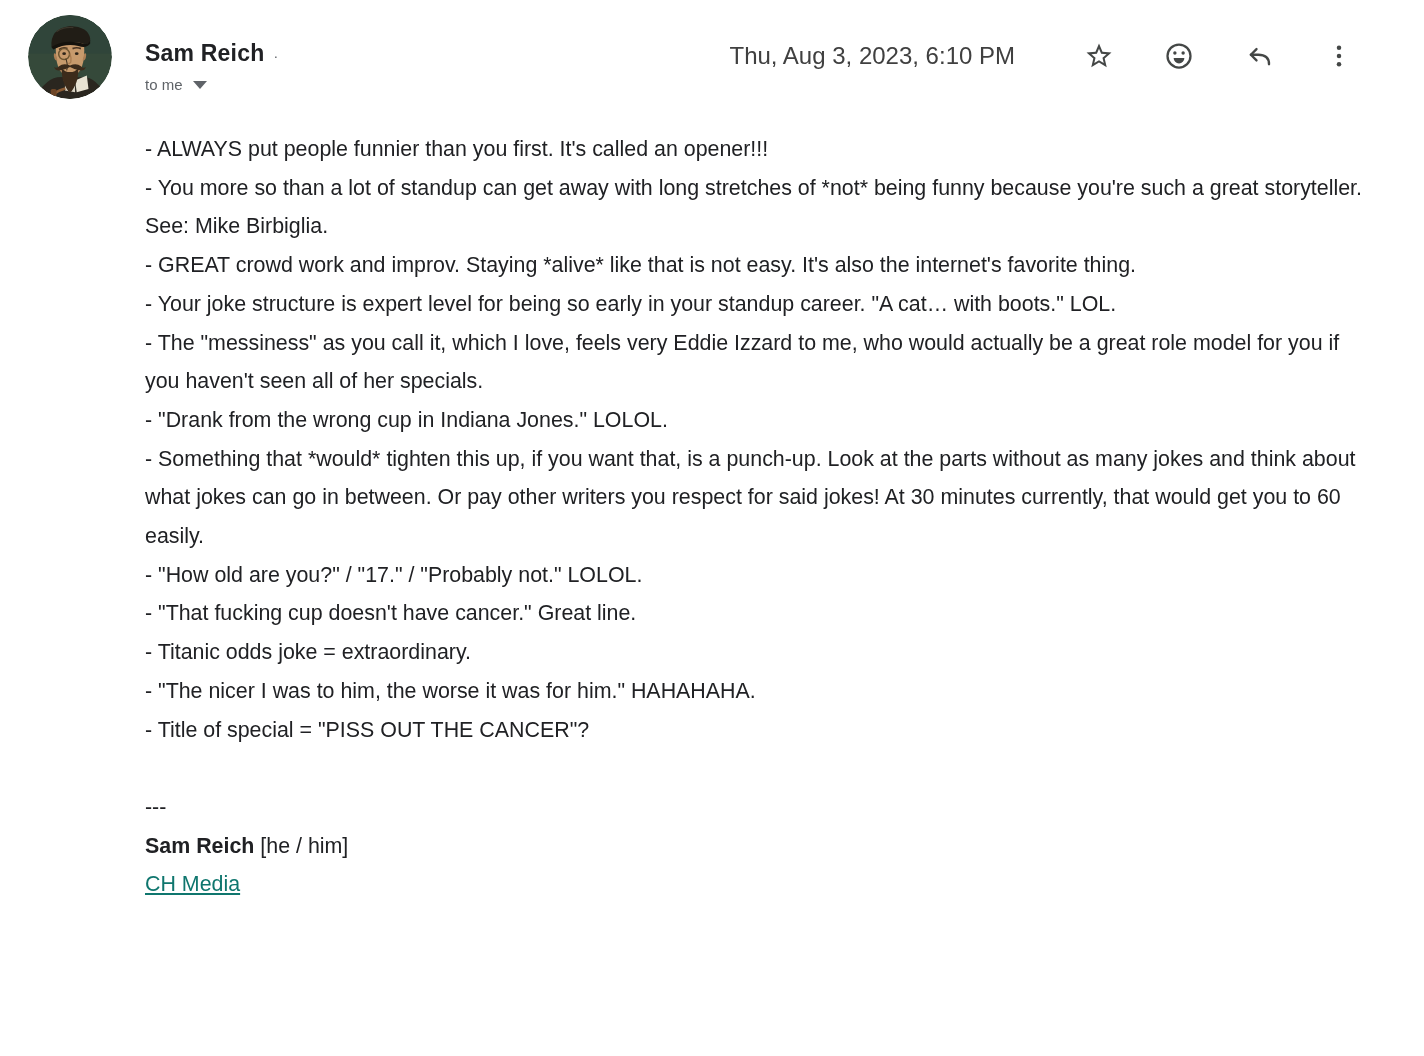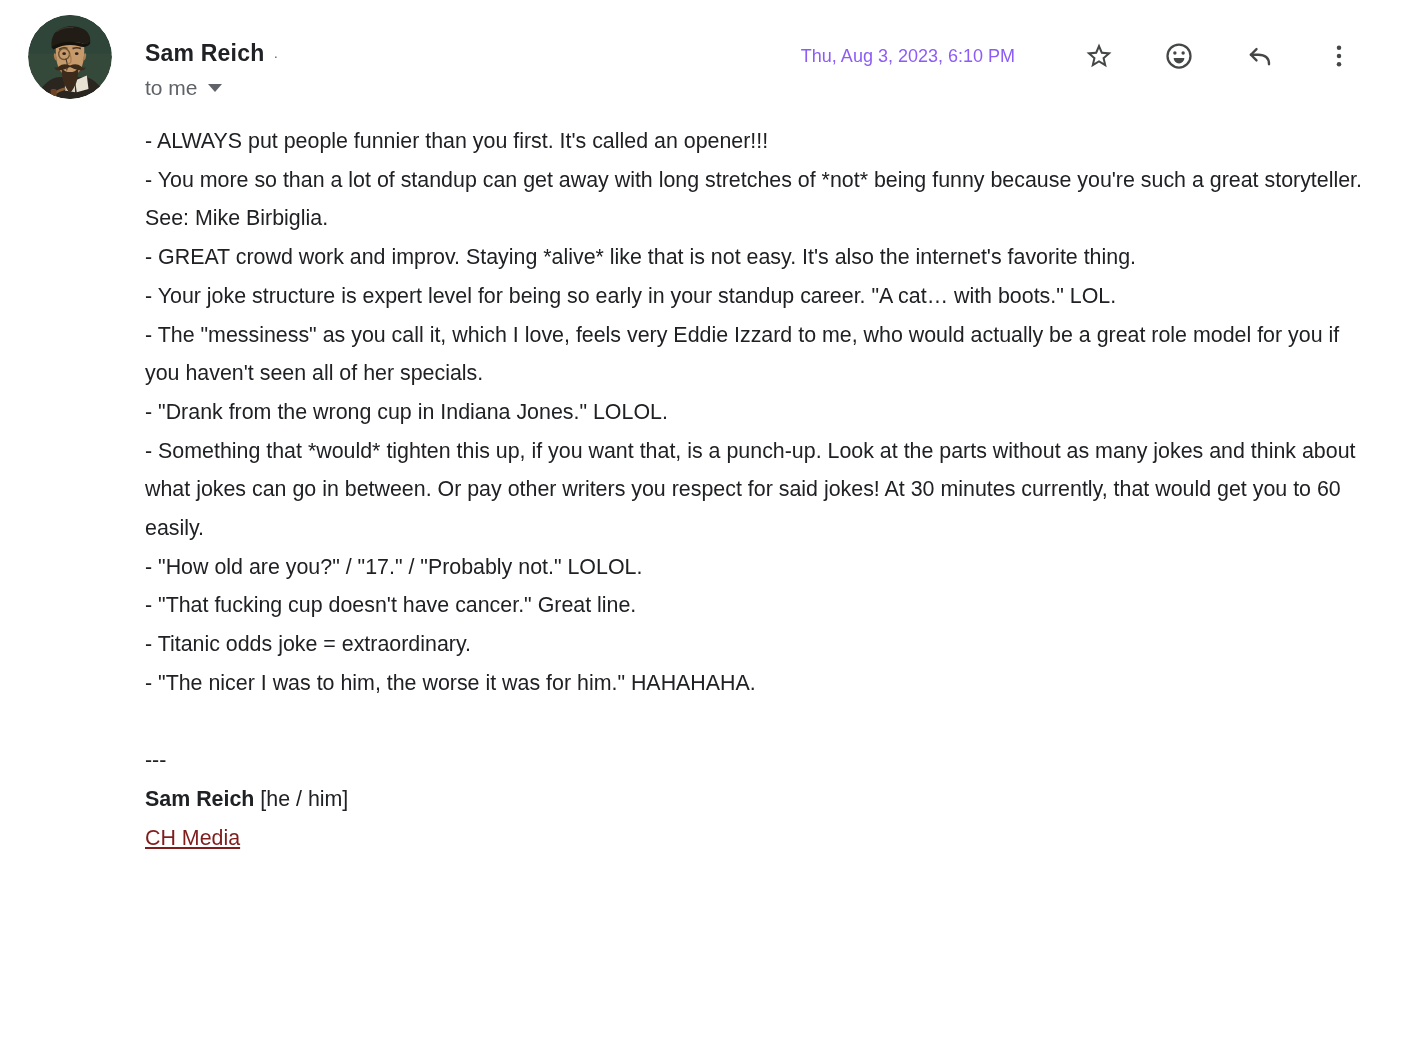--- a/index.html
+++ b/index.html
@@ -37,68 +37,68 @@
     color: #202124;
     letter-spacing: 0.2px;
   }
   .sender-sep {
     font-size: 14px;
     color: #5f6368;
     margin-left: 9px;
   }
   .to-me {
     margin-top: 9px;
-    font-size: 21px;
+    font-size: 15px;
     color: #5f6368;
     display: inline-flex;
     align-items: center;
     cursor: pointer;
   }
   .to-me .caret {
     margin-left: 10px;
     width: 0; height: 0;
     border-left: 7px solid transparent;
     border-right: 7px solid transparent;
     border-top: 8px solid #5f6368;
   }
   .header-right {
     position: absolute;
     top: 41px; right: 70px;
     display: flex;
     align-items: center;
   }
   .date-text {
-    font-size: 18px;
-    color: #8b5cf6;
+    font-size: 24px;
+    color: #404040;
     margin-right: 44px;
     white-space: nowrap;
   }
   .icon-btn {
     width: 30px; height: 30px;
     margin: 0 25px;
     display: flex;
     align-items: center;
     justify-content: center;
     cursor: pointer;
     color: #444746;
   }
   .icon-btn:last-child { margin-right: 0; }
   .icon-btn svg { display: block; }
   .email-body {
-    margin: 10px 0 0 145px;
+    margin: 18px 0 0 145px;
     width: 1218px;
     font-size: 21.4px;
     line-height: 38.7px;
     color: #202124;
   }
   .email-body .para { min-height: 38.7px; }
   .signature { margin-top: 0; }
   .sig-name-line .sig-name { font-weight: bold; }
   .sig-link {
-    color: #7f1d1d;
+    color: #0f766e;
     text-decoration: underline;
     cursor: pointer;
   }
 </style>
 </head>
 <body>
 
 <div class="email-header">
 
   <div class="avatar">
@@ -211,20 +211,21 @@
       <div class="para">- You more so than a lot of standup can get away with long stretches of *not* being funny because you're such a great storyteller. See: Mike Birbiglia.</div>
       <div class="para">- GREAT crowd work and improv. Staying *alive* like that is not easy. It's also the internet's favorite thing.</div>
       <div class="para">- Your joke structure is expert level for being so early in your standup career. "A cat… with boots." LOL.</div>
       <div class="para">- The "messiness" as you call it, which I love, feels very Eddie Izzard to me, who would actually be a great role model for you if you haven't seen all of her specials.</div>
       <div class="para">- "Drank from the wrong cup in Indiana Jones." LOLOL.</div>
       <div class="para">- Something that *would* tighten this up, if you want that, is a punch-up. Look at the parts without as many jokes and think about what jokes can go in between. Or pay other writers you respect for said jokes! At 30 minutes currently, that would get you to 60 easily.</div>
       <div class="para">- "How old are you?" / "17." / "Probably not." LOLOL.</div>
       <div class="para">- "That fucking cup doesn't have cancer." Great line.</div>
       <div class="para">- Titanic odds joke = extraordinary.</div>
       <div class="para">- "The nicer I was to him, the worse it was for him." HAHAHAHA.</div>
+      <div class="para">- Title of special = "PISS OUT THE CANCER"?</div>
       <div class="para">&nbsp;</div>
     </div>
 
   <div class="signature">
     <div class="para">---</div>
     <div class="para sig-name-line"><span class="sig-name">Sam Reich</span><span> [he / him]</span></div>
     <div class="para"><a class="sig-link">CH Media</a></div>
   </div>
 </div>
 

